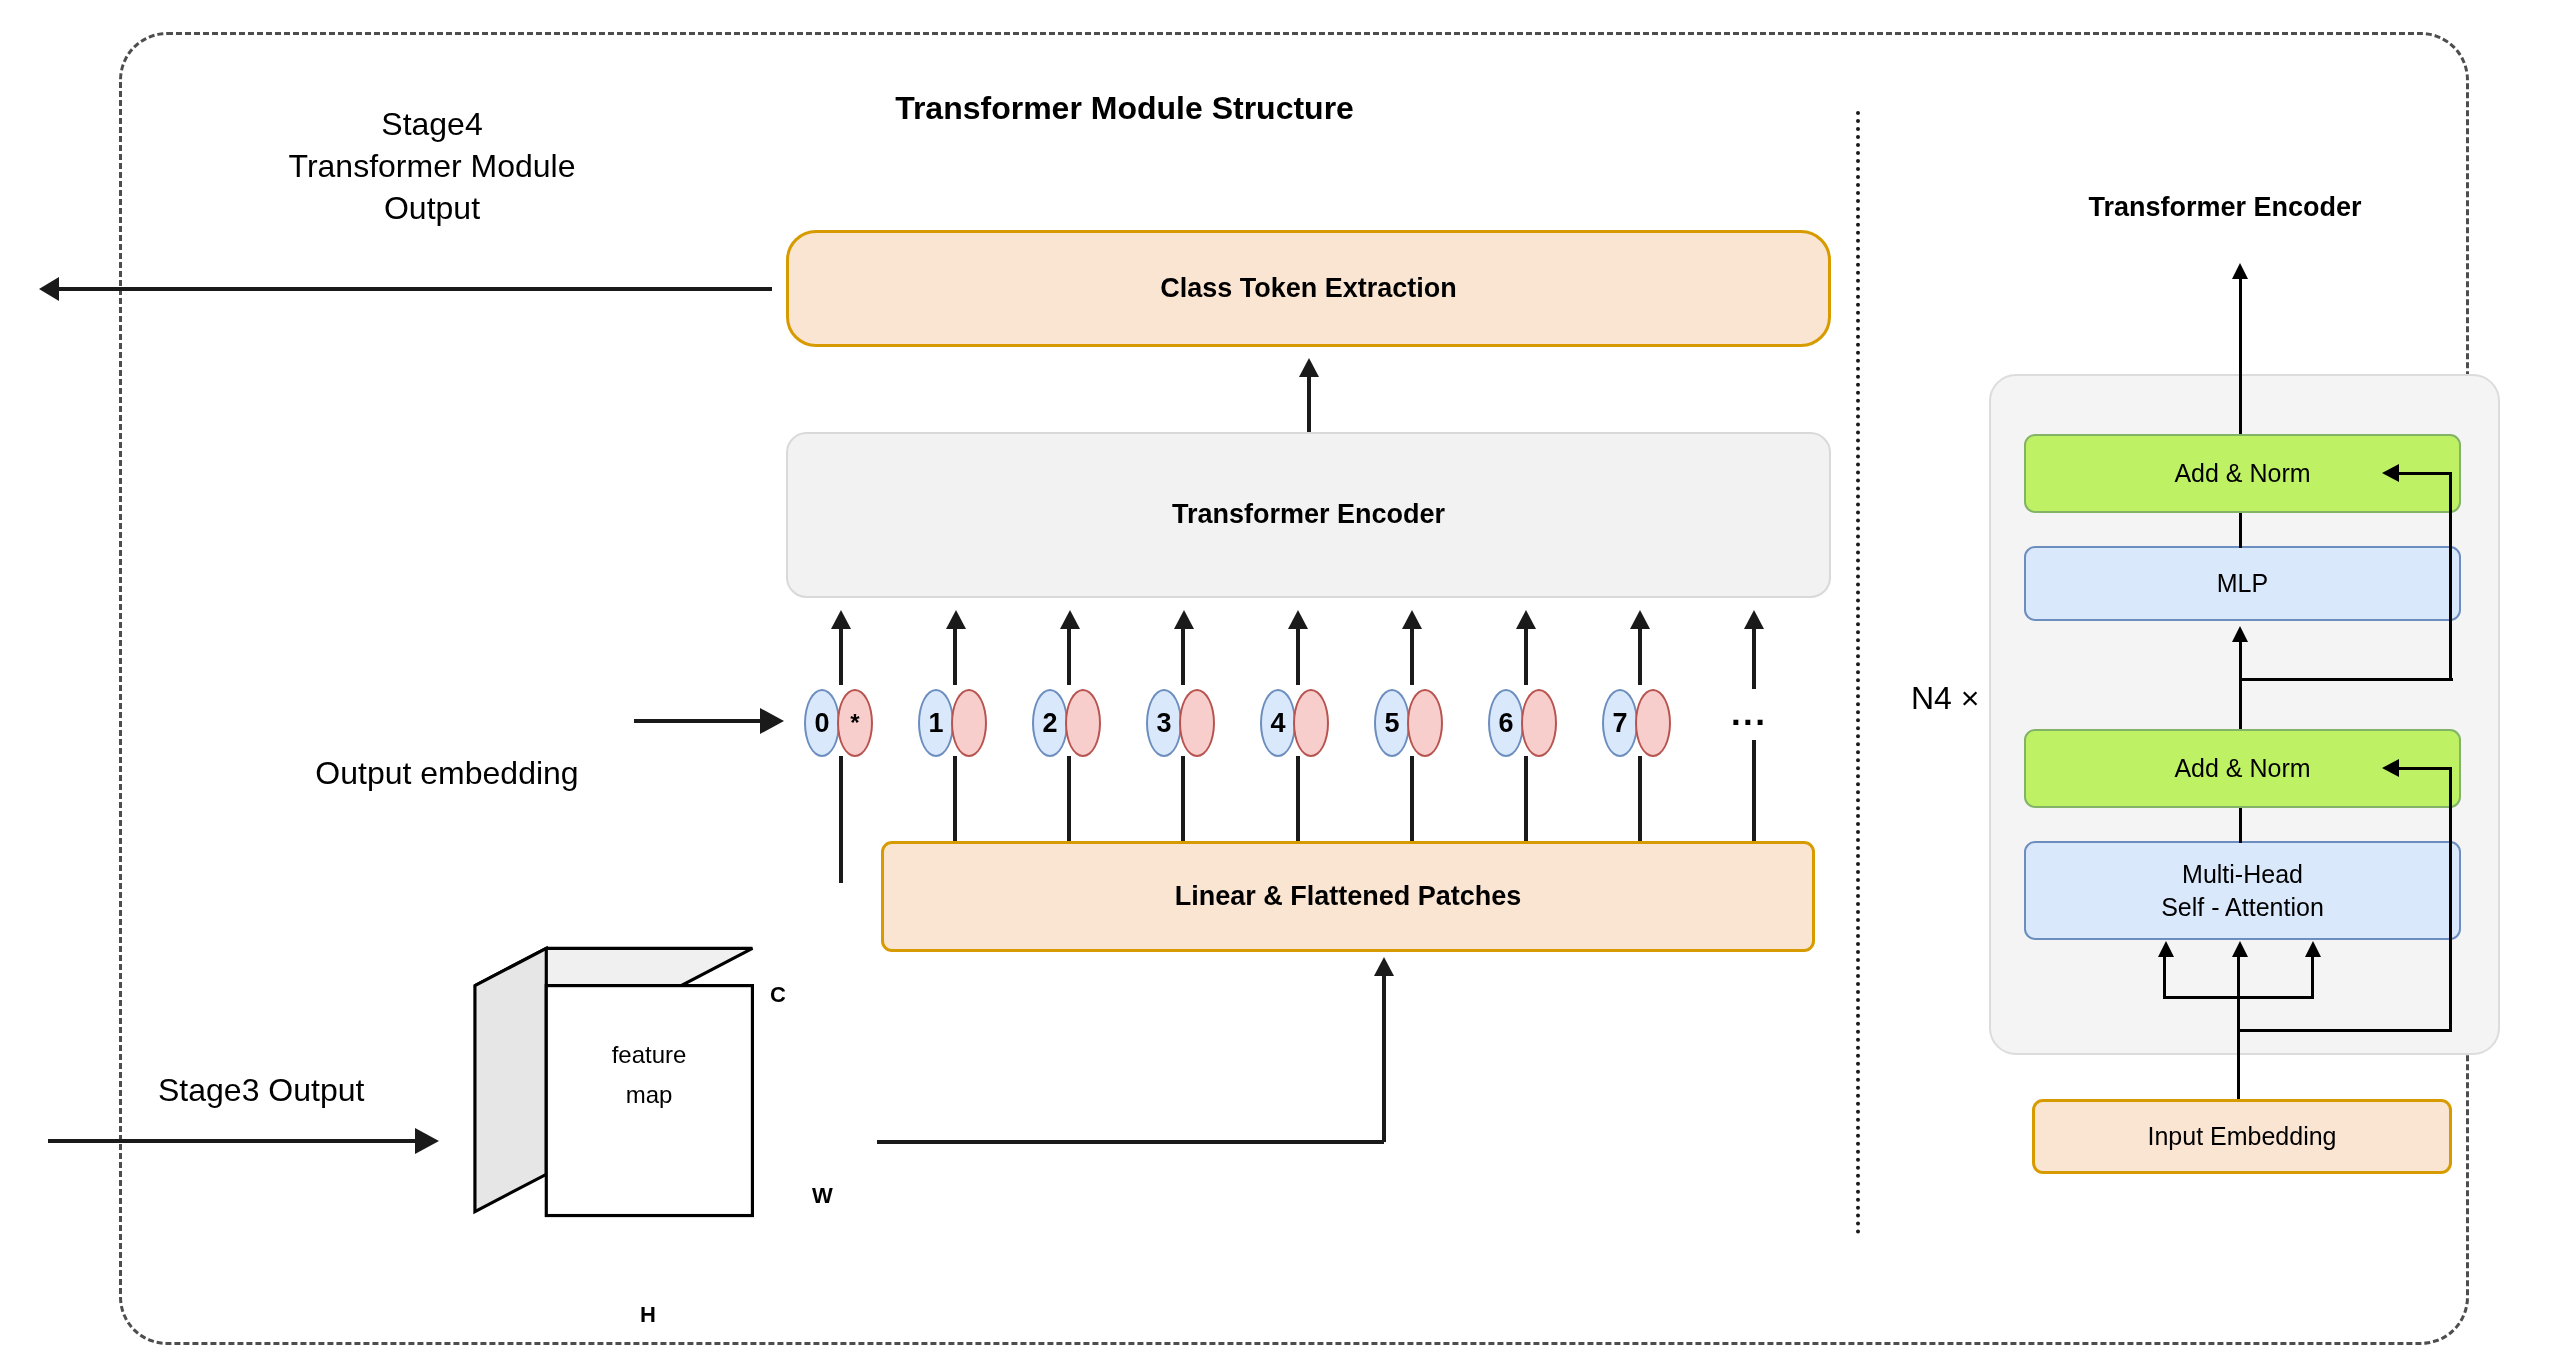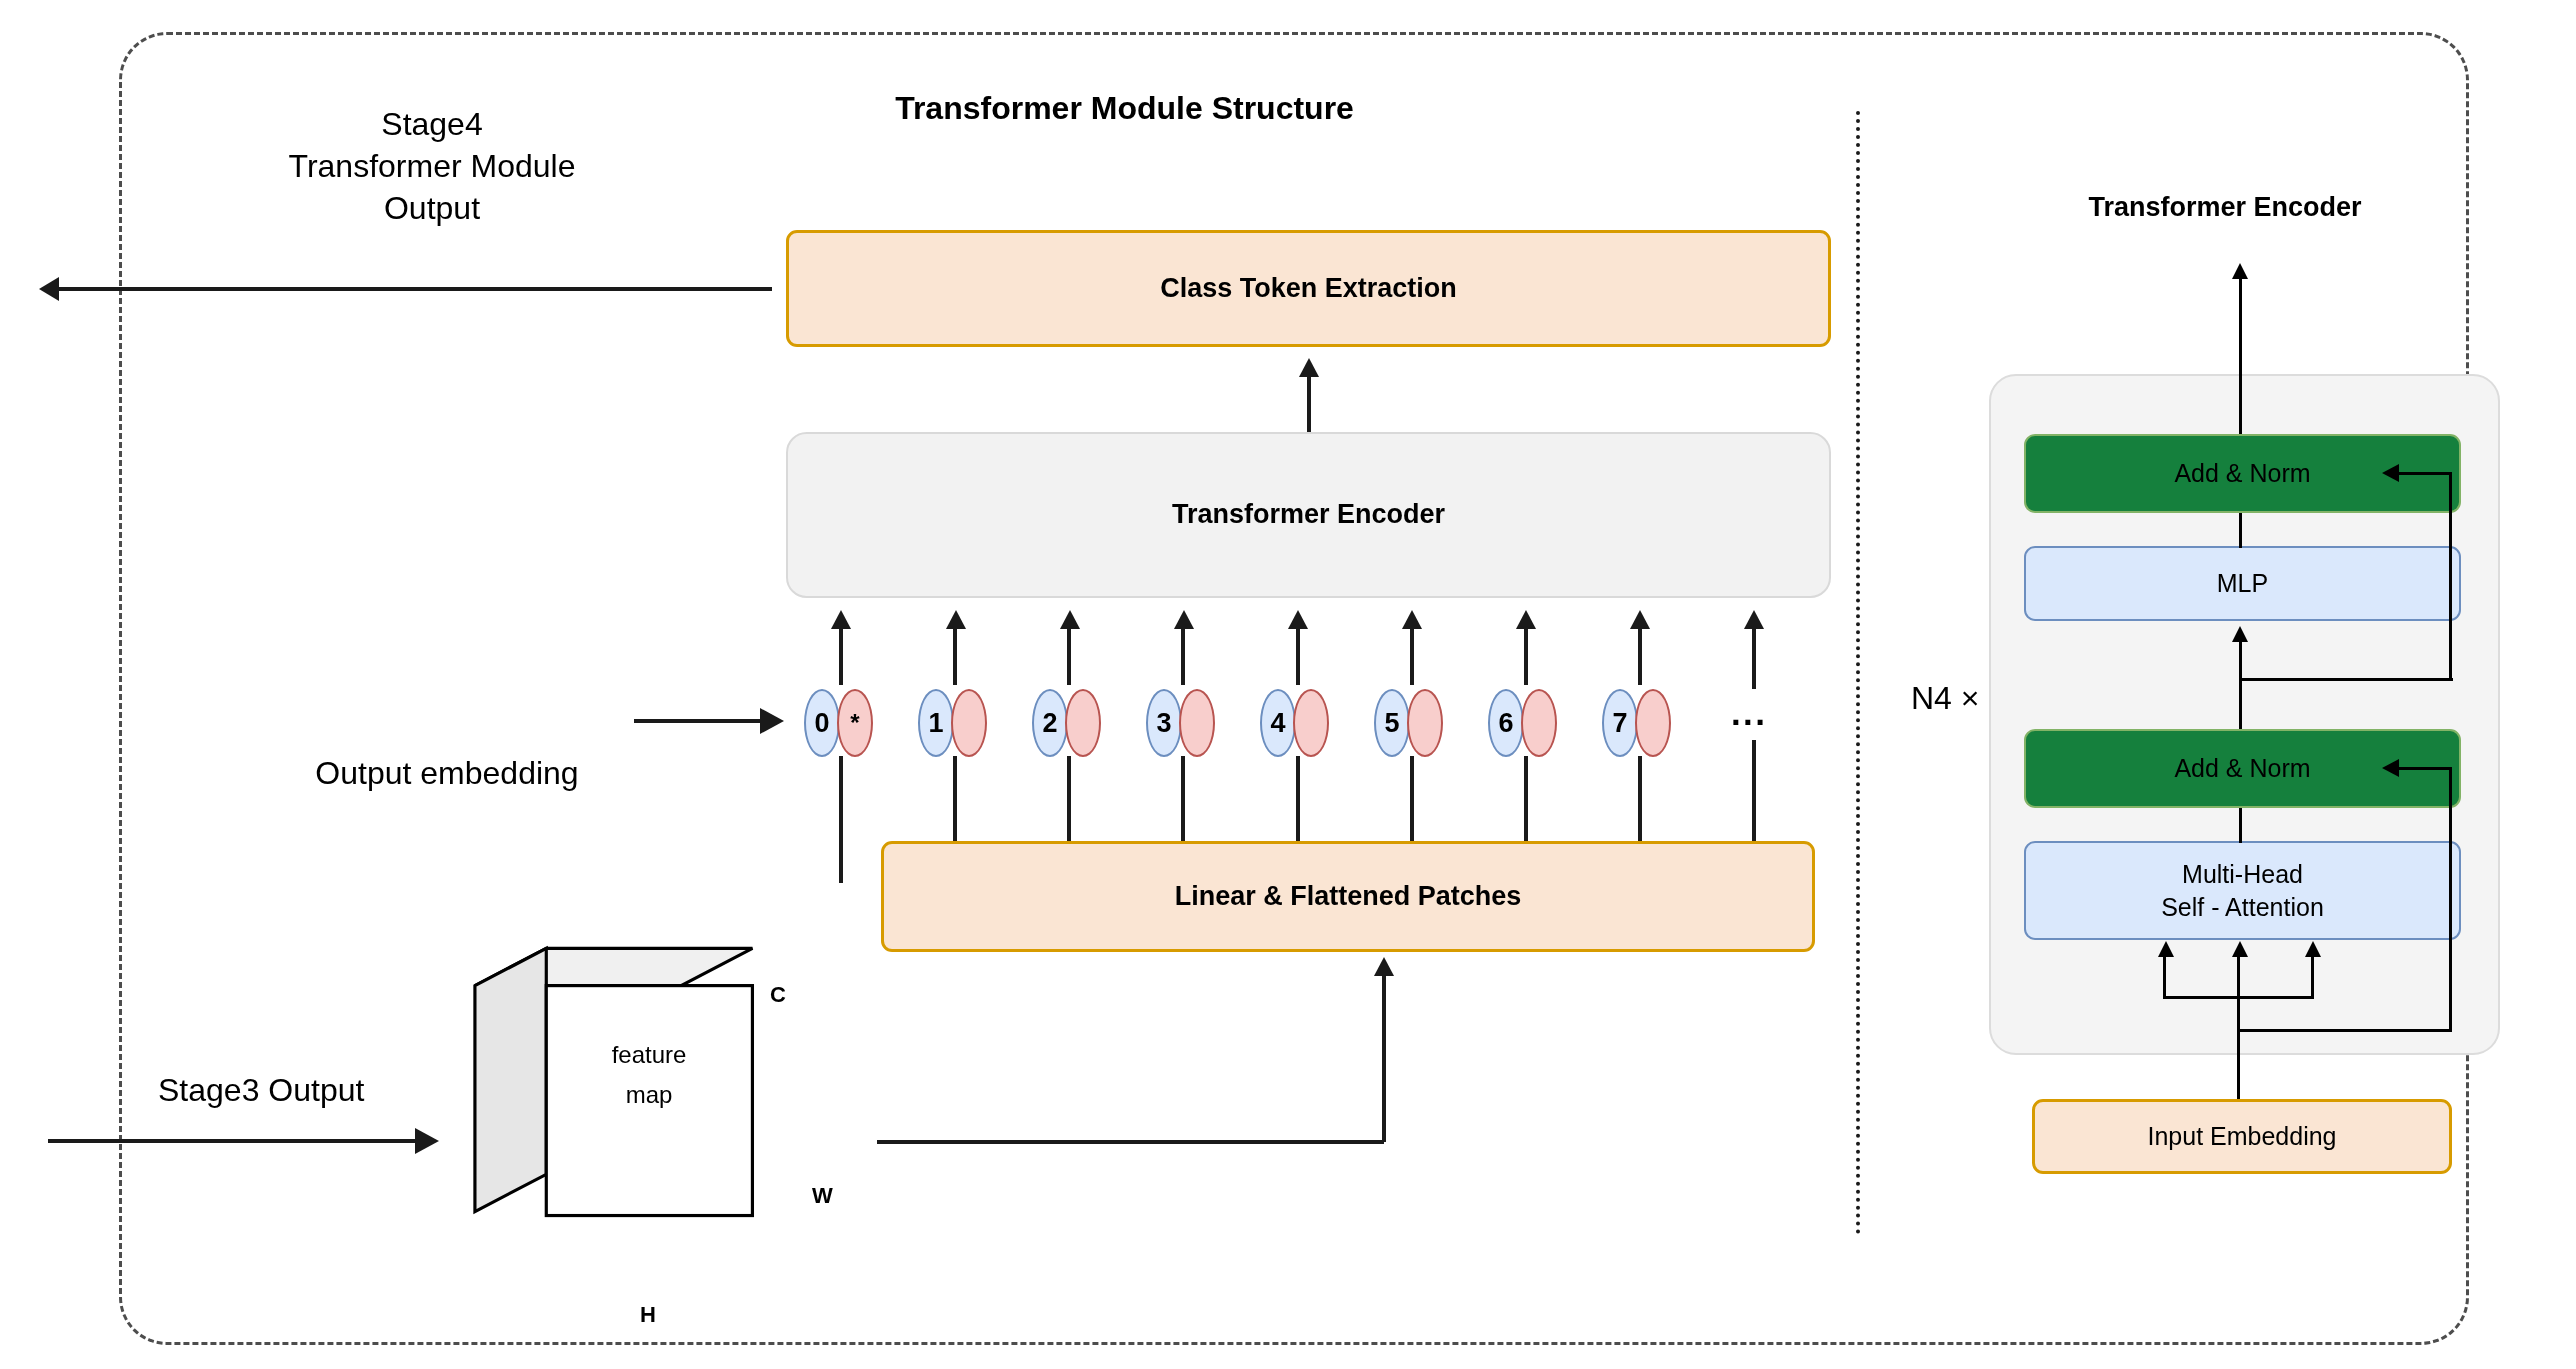--- a/index.html
+++ b/index.html
@@ -28,21 +28,21 @@
   .t-box{font-size:27px;font-weight:bold;}
   .t-boxn{font-size:25px;font-weight:normal;}
   .t-small{font-size:24px;font-weight:normal;}
   .t-dim{font-size:22px;font-weight:bold;}
   .center{text-align:center;}
 
   
   .box{border-radius:11px;display:flex;align-items:center;justify-content:center;box-sizing:border-box;}
   .box-orange{background:#fae5d3;border:3.2px solid #d79b00;}
   .box-gray{background:#f2f2f2;border:2.4px solid #d9d9d9;}
-  .box-green{background:#15803d;border:2.4px solid #82b366;}
+  .box-green{background:#bef264;border:2.4px solid #82b366;}
   .box-blue{background:#dae8fc;border:2.4px solid #6c8ebf;}
   .box-gray-plain{background:#f4f4f4;border:2.4px solid #dcdcdc;border-radius:27px;}
 
   
   .vline{background:#1a1a1a;width:4px;}
   .hline{background:#1a1a1a;height:4px;}
   .vline-thin{background:#000;width:3.2px;}
   .hline-thin{background:#000;height:3.2px;}
 
   .arr-up{
@@ -91,21 +91,21 @@
 
   <div class="abs txt t-title center" style="left:792px;top:87px;width:665px;">Transformer Module Structure</div>
 
   <div class="abs txt t-lbl center" style="left:226px;top:103px;width:412px;">Stage4
 Transformer Module
 Output</div>
 
   <div class="abs hline" style="left:59px;top:287px;width:713px;"></div>
   <div class="abs arr-left" style="left:39px;top:277px;"></div>
 
-  <div class="abs box box-orange" style="left:786px;top:230px;width:1045px;height:117px;">
+  <div class="abs box box-orange" style="left:786px;top:230px;width:1045px;height:117px;border-radius:30px;">
     <span class="txt t-box">Class Token Extraction</span>
   </div>
 
   <div class="abs vline" style="left:1307px;top:372px;height:86px;"></div>
   <div class="abs arr-up" style="left:1299px;top:358px;"></div>
 
   <div class="abs box box-gray" style="left:786px;top:432px;width:1045px;height:166px;border-radius:20.6px;">
     <span class="txt t-box">Transformer Encoder</span>
   </div>
 

